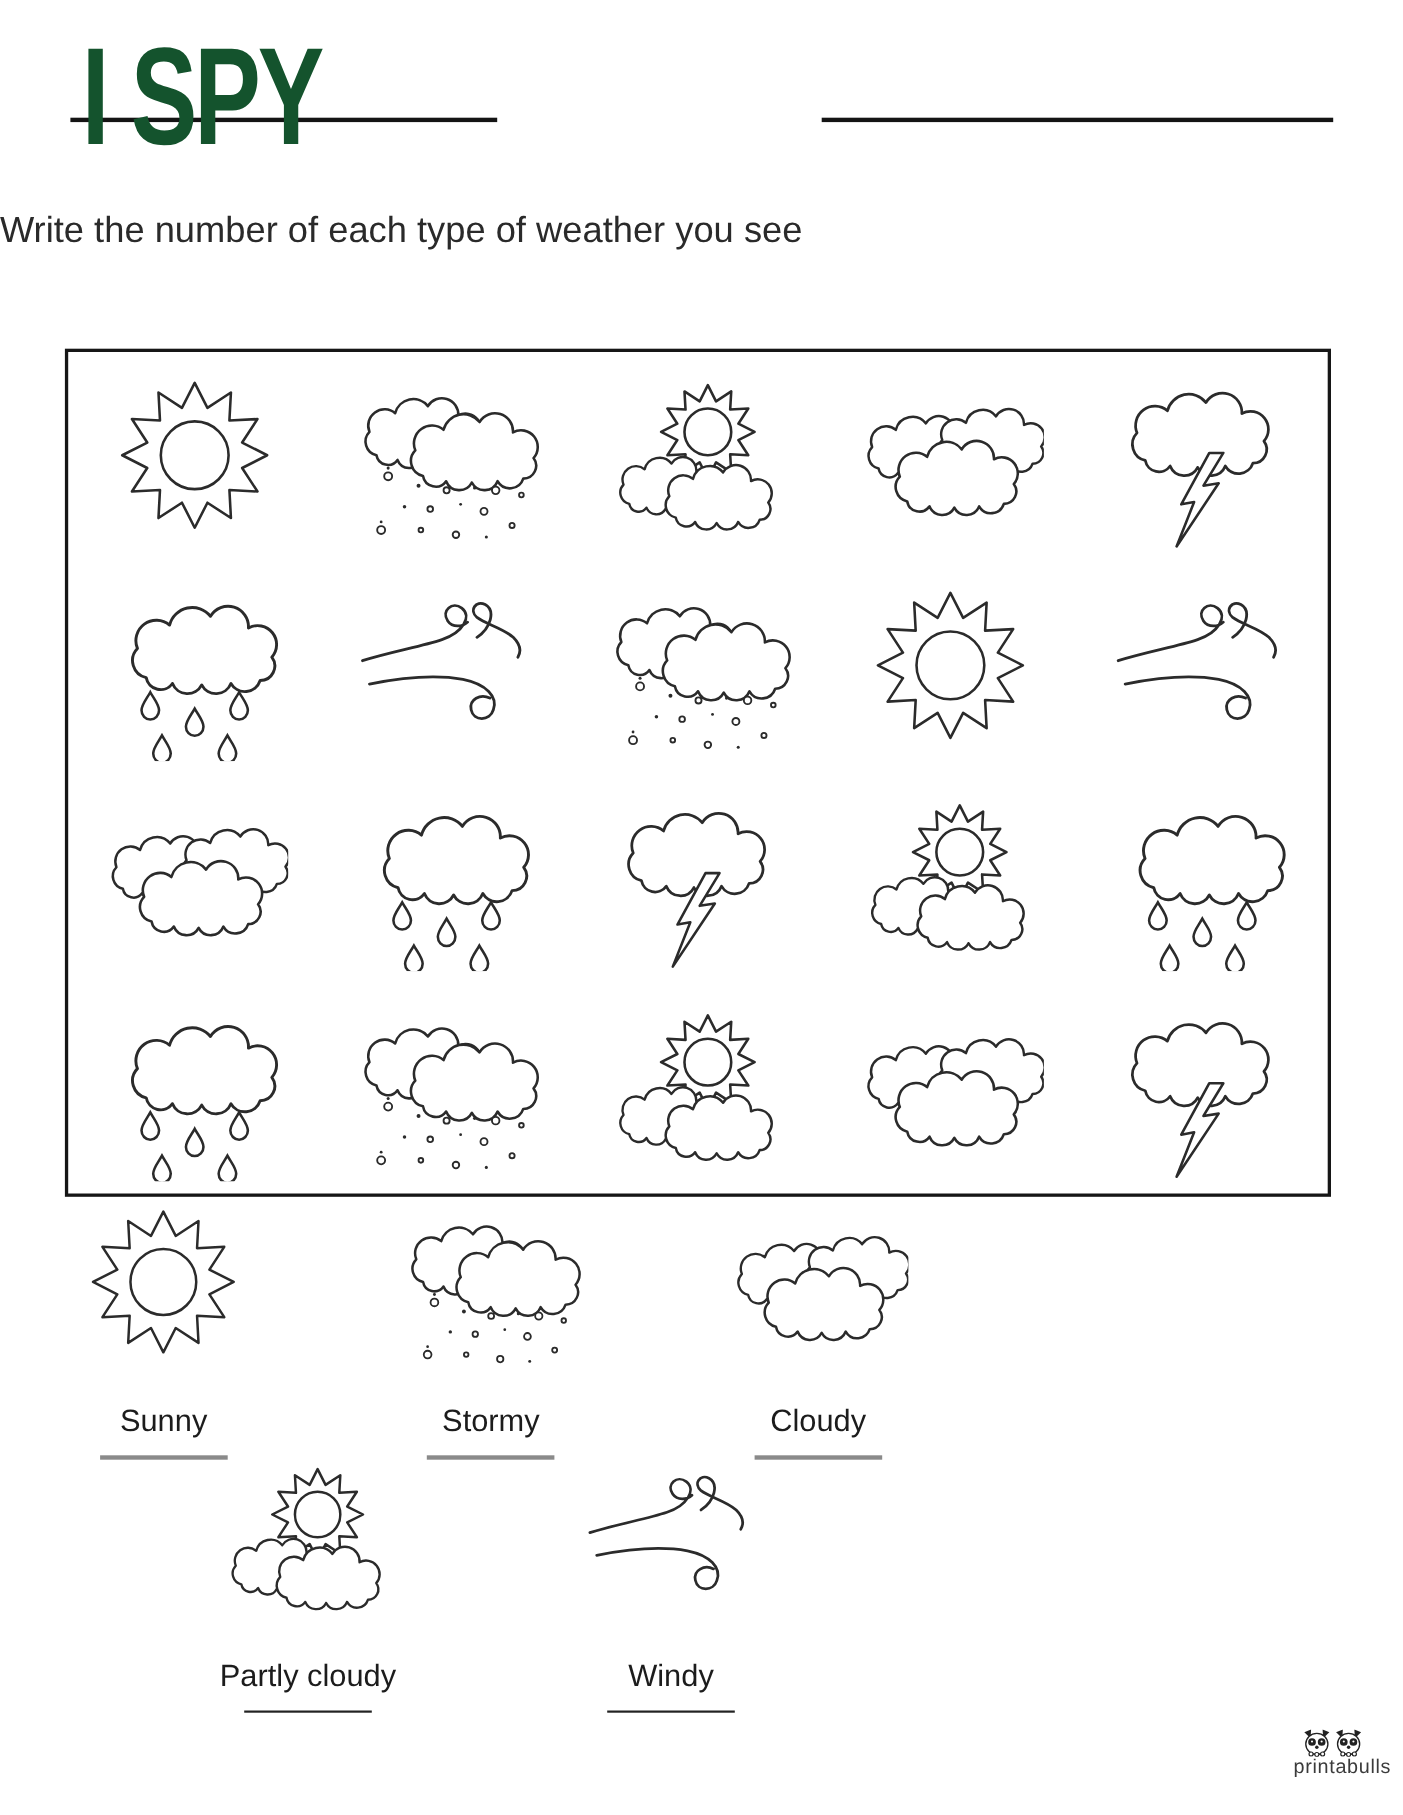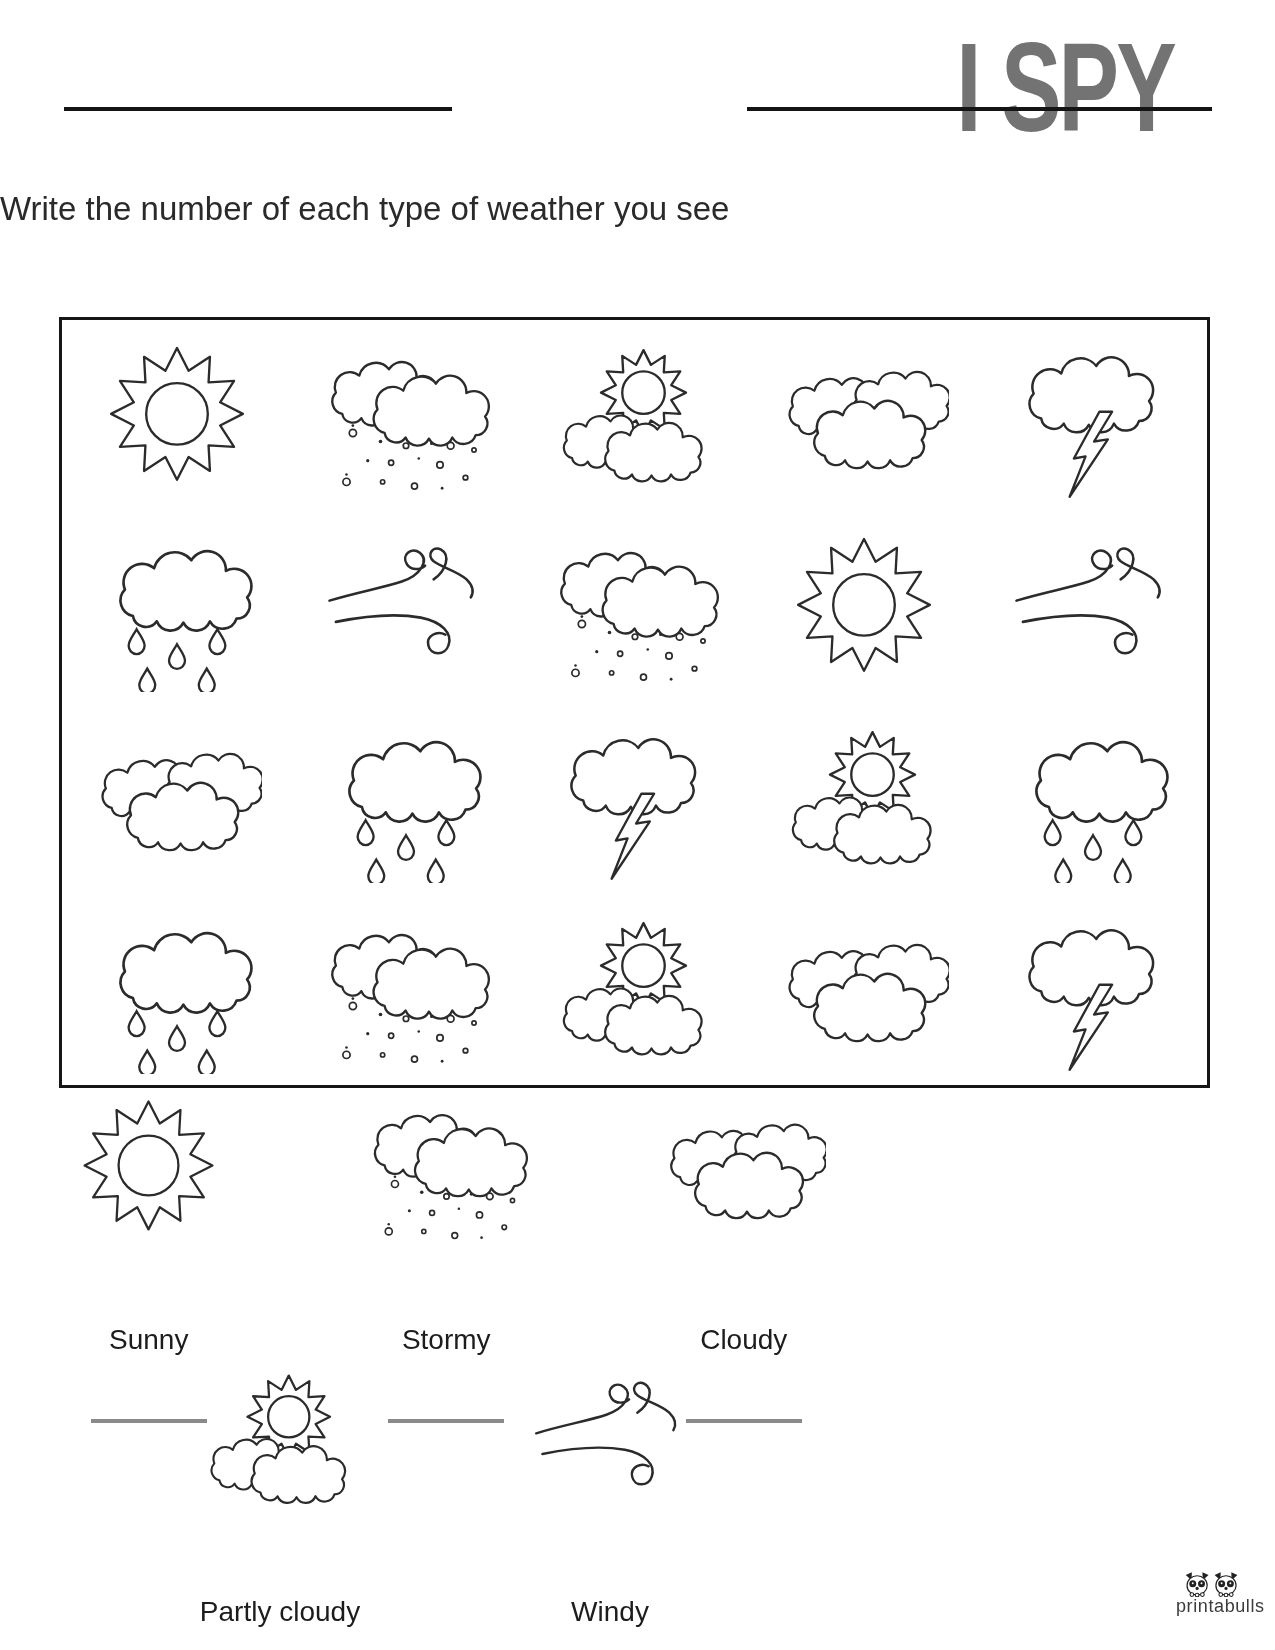--- a/index.html
+++ b/index.html
@@ -3,22 +3,22 @@
 <meta charset="utf-8">
 <style>
   html,body { margin:0; padding:0; background:#fff; }
   .page {
     position:relative; width:1275px; height:1650px; background:#ffffff;
     font-family:"Liberation Sans", sans-serif; overflow:hidden;
   }
   
   .title {
     position:absolute; top:18px; left:0; width:1216px; height:140px;
-    margin:0; text-align:right; color:#737373;
-    font-size:126px; font-weight:700; letter-spacing:-4px; line-height:140px;
+    margin:0; text-align:left; color:#14532d;
+    font-size:126px; font-weight:700; letter-spacing:-4px; line-height:140px;padding-left:32px;
   }
   .title span { display:inline-block; transform:scaleX(0.72); }
   .rule { position:absolute; top:107px; height:4px; background:#141414; }
   .rule-left  { left:64px;  width:388px; }
   .rule-right { left:747px; width:465px; }
   
   .instructions {
     position:absolute; top:184px; left:0; width:1216px; text-align:left;
     color:#2a2a2a; font-size:33px; line-height:49px; font-weight:400;
   }
@@ -26,22 +26,22 @@
   .puzzle-box {
     position:absolute; left:59px; top:317px; width:1151px; height:771px;
     border:3px solid #161616; box-sizing:border-box;
     display:grid; grid-template-columns:repeat(5,1fr); grid-template-rows:repeat(4,1fr);
   }
   .cell { display:flex; align-items:center; justify-content:center; }
   .grid-icon { width:172px; height:170px; }
   
   .answer-row { position:absolute; display:grid; }
   .answer-row-1 { top:1085px; left:0;    width:1190px; grid-template-columns:repeat(4,1fr); }
-  .answer-row-2 { top:1357px; left:115px; width:990px;  grid-template-columns:repeat(3,1fr); }
-  .answer-item { display:flex; flex-direction:column; align-items:center;gap:48px; }
+  .answer-row-2 { top:1317px; left:115px; width:990px;  grid-template-columns:repeat(3,1fr); }
+  .answer-item { display:flex; flex-direction:column; align-items:center; }
   .key-icon { width:165px; height:165px; }
   .answer-label { margin-top:26px; font-size:28px; color:#1c1c1c; }
   .answer-blank { margin-top:15px; width:116px; height:0; }
   .blank-1 { border-bottom:4px solid #8a8a8a; }
   .blank-2 { border-bottom:2px solid #222222; }
   
   .logo { position:absolute; left:1176px; top:1572px; width:72px; text-align:center; }
   .logo-dogs { width:56px; height:25px; display:block; margin:0 auto; }
   .logo-text { font-size:18px; letter-spacing:0.6px; color:#3b3b3b; margin-top:-1px; }
   .defs-holder { position:absolute; width:0; height:0; overflow:hidden; }

